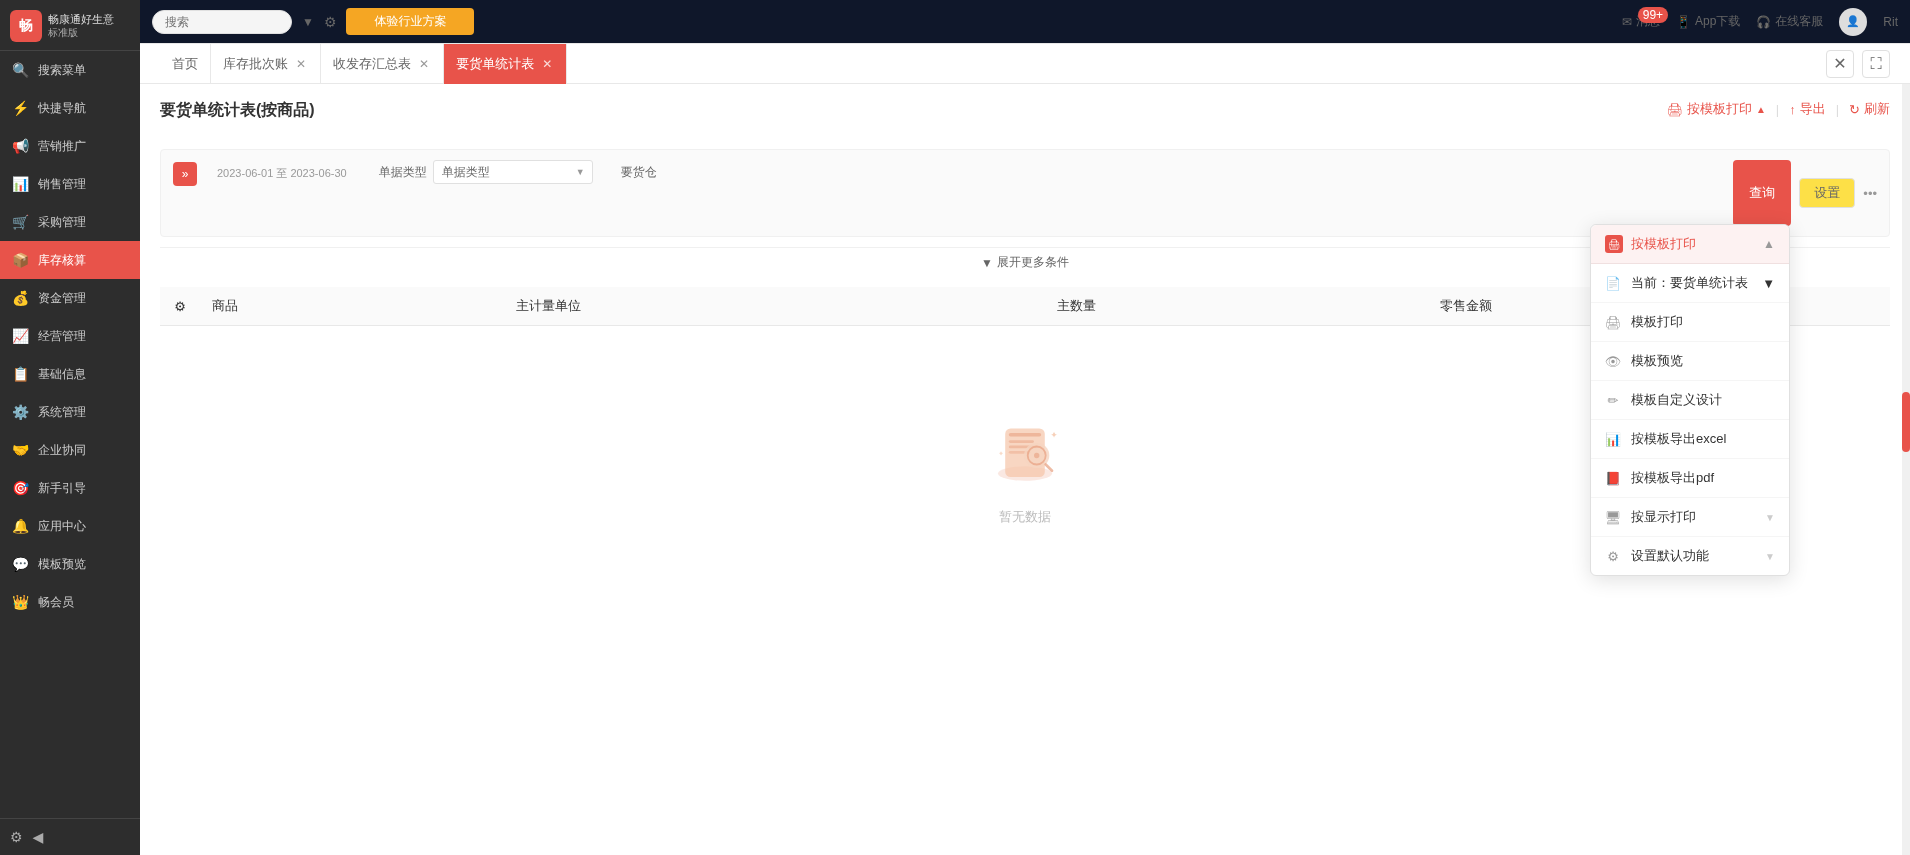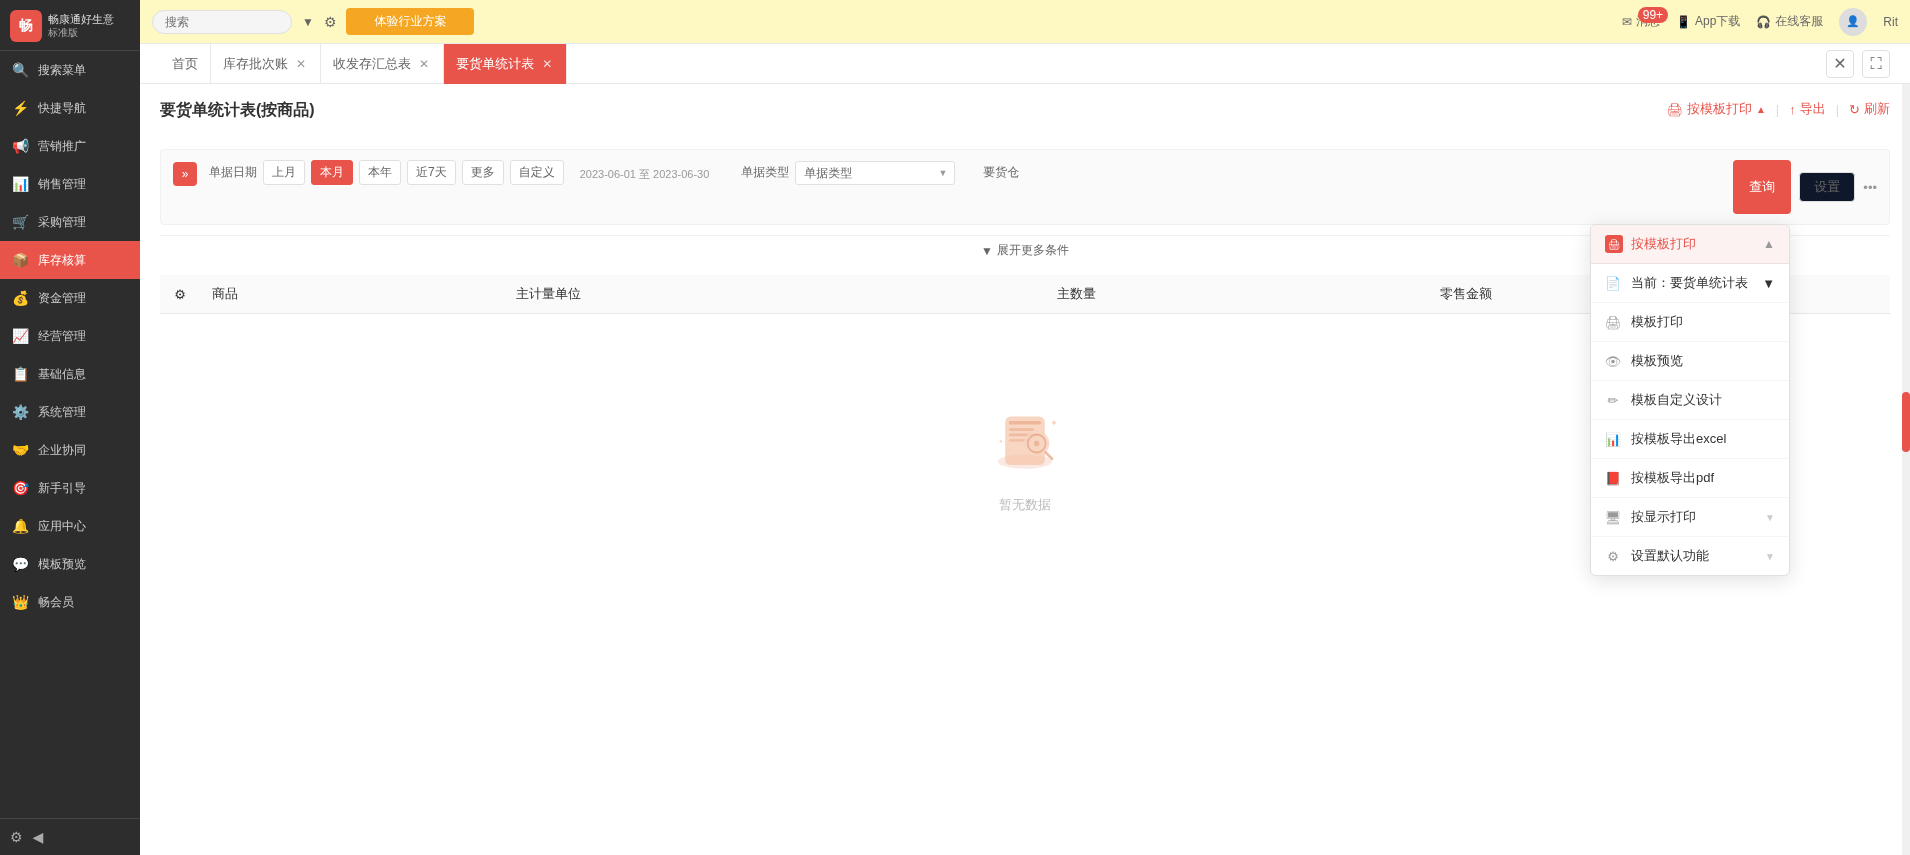--- a/index.html
+++ b/index.html
@@ -61,21 +61,21 @@
       flex: 1;
       display: flex;
       flex-direction: column;
       height: 100%;
       overflow: hidden;
     }
 
     
     .topbar {
       height: 44px;
-      background: #fef9c3;
+      background: #0f172a;
       border-bottom: 1px solid #e8e8e8;
       display: flex;
       align-items: center;
       padding: 0 12px;
       gap: 10px;
       flex-shrink: 0;
     }
     .topbar-search {
       background: #f5f5f5;
       border: 1px solid #e0e0e0;
@@ -369,26 +369,26 @@
       align-items: center;
       justify-content: space-between;
     }
     .dropdown-sub-item .chevron { color: #ccc; font-size: 10px; }
 
     .action-btn-red {
       background: #e8534a;
       color: white;
       border: none;
       border-radius: 4px;
-      padding: 18px 16px;
+      padding: 24px 16px;
       font-size: 13px;
       cursor: pointer;
     }
     .action-btn-outline {
-      background: #0f172a;
+      background: #fde047;
       color: #666;
       border: 1px solid #e0e0e0;
       border-radius: 4px;
       padding: 5px 14px;
       font-size: 13px;
       cursor: pointer;
     }
     .print-btn {
       display: flex;
       align-items: center;
@@ -592,29 +592,20 @@
           <button class="refresh-btn">
             <span>↻</span>
             <span>刷新</span>
           </button>
         </div>
       </div>
 
       <div class="filter-bar">
         <button class="filter-expand-btn">»</button>
         <div class="filter-fields">
-          <div class="filter-group">
-            <span class="filter-label">单据日期</span>
-            <button class="date-btn">上月</button>
-            <button class="date-btn active">本月</button>
-            <button class="date-btn">本年</button>
-            <button class="date-btn">近7天</button>
-            <button class="date-btn">更多</button>
-            <button class="date-btn">自定义</button>
-          </div>
           <div style="margin-left:8px;">
             <div class="date-range-text">2023-06-01 至 2023-06-30</div>
           </div>
           <div class="filter-group" style="margin-left:24px;">
             <span class="filter-label">单据类型</span>
             <div class="select-wrapper">
               <select class="filter-select">
                 <option value="">单据类型</option>
               </select>
             </div>

